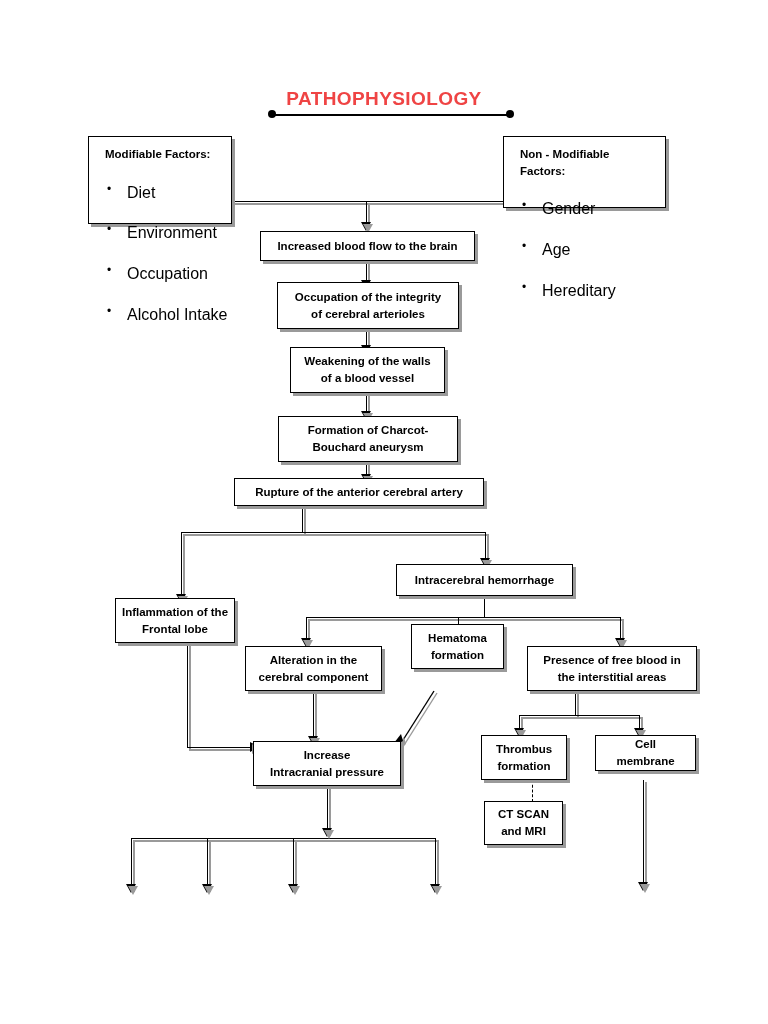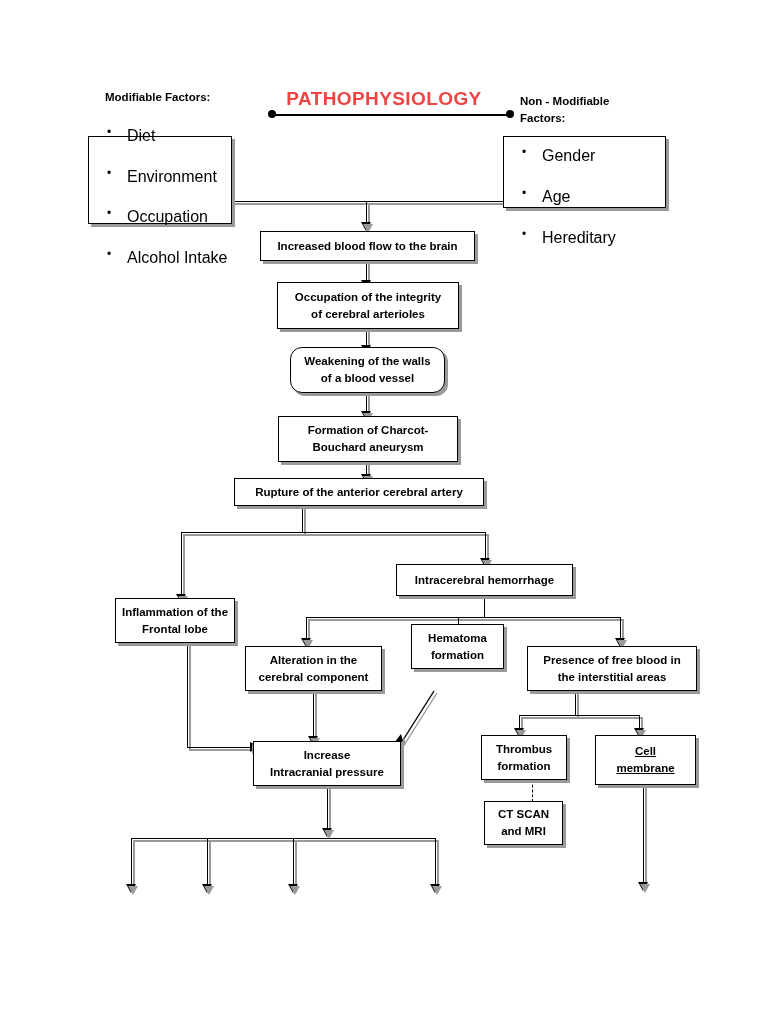--- a/index.html
+++ b/index.html
@@ -68,21 +68,21 @@
     justify-content: center;
     line-height: 1.45;
     text-align: center;
     z-index: 5;
   }
   .box .ln { display: block; white-space: nowrap; }
 
   
   .factor-box {
     align-items: flex-start;
-    justify-content: center;
+    justify-content: flex-start;
     text-align: left;
     padding: 9px 10px 9px 12px;
   }
   .factor-head {
     font-size: 11.5px;
     font-weight: bold;
     margin-bottom: 2px;
     padding-left: 4px;
   }
   .factor-list {
@@ -223,21 +223,21 @@
   <div class="arrow-down" style="left:361px; top:280px;"></div>
 
   <div class="box" style="left:277px; top:282px; width:182px; height:47px;">
     <span class="ln">Occupation of the integrity</span>
     <span class="ln">of cerebral arterioles</span>
   </div>
 
   <div class="vline" style="left:366px; top:329px; height:20px;"></div>
   <div class="arrow-down" style="left:361px; top:345px;"></div>
 
-  <div class="box" style="left:290px; top:347px; width:155px; height:46px;border-radius:12px;">
+  <div class="box" style="left:290px; top:347px; width:155px; height:46px;">
     <span class="ln">Weakening of the walls</span>
     <span class="ln">of a blood vessel</span>
   </div>
 
   <div class="vline" style="left:366px; top:393px; height:22px;"></div>
   <div class="arrow-down" style="left:361px; top:411px;"></div>
 
   <div class="box" style="left:278px; top:416px; width:180px; height:46px;">
     <span class="ln">Formation of Charcot-</span>
     <span class="ln">Bouchard aneurysm</span>
@@ -314,21 +314,21 @@
   <div class="vline" style="left:519px; top:715px; height:18px;"></div>
   <div class="arrow-down" style="left:514px; top:728px;"></div>
   <div class="vline" style="left:639px; top:715px; height:18px;"></div>
   <div class="arrow-down" style="left:634px; top:728px;"></div>
 
   <div class="box" style="left:481px; top:735px; width:86px; height:45px;">
     <span class="ln">Thrombus</span>
     <span class="ln">formation</span>
   </div>
 
-  <div class="box" style="left:595px; top:735px; width:101px; height:50px;text-decoration:underline;">
+  <div class="box" style="left:595px; top:735px; width:101px; height:36px;">
     <span class="ln">Cell</span>
     <span class="ln">membrane</span>
   </div>
 
   <div class="dashed-v" style="left:532px; top:780px; height:22px;"></div>
 
   <div class="box" style="left:484px; top:801px; width:79px; height:44px;">
     <span class="ln">CT SCAN</span>
     <span class="ln">and MRI</span>
   </div>

